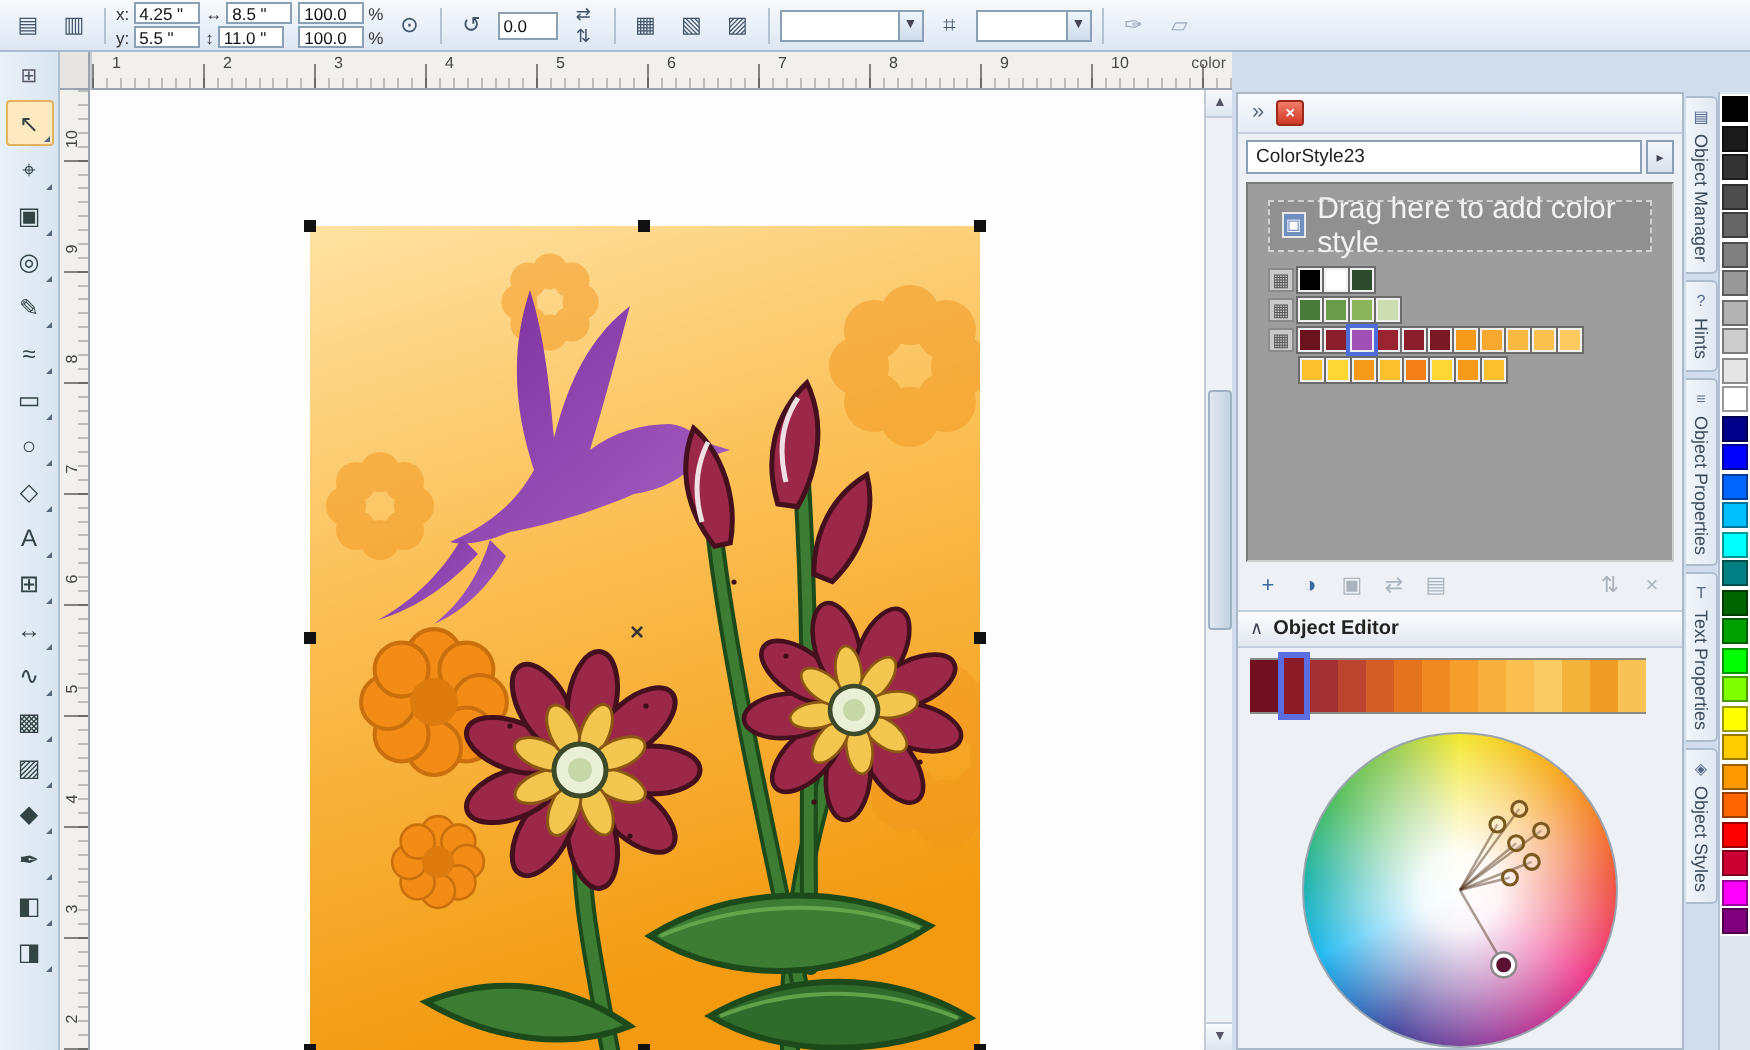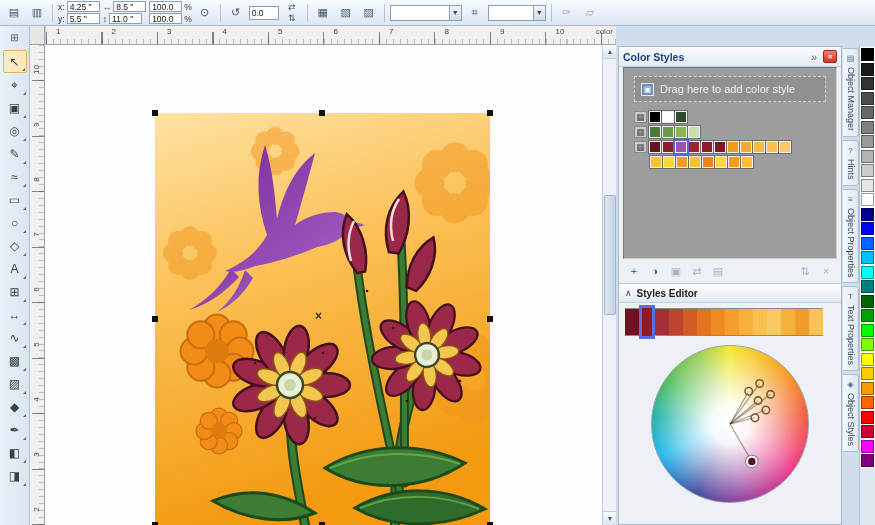--- a/index.html
+++ b/index.html
@@ -57,21 +57,21 @@
 .d-title{height:20px;display:flex;align-items:center;padding:0 4px;background:linear-gradient(#f9fbfd,#e3ebf4);border-bottom:1px solid #c3cfdc;}
 .d-title .t{font-size:10.5px;font-weight:bold;color:#15428b;flex:1;}
 .d-title .chev{font-size:11px;color:#55667a;padding:0 3px;}
 .d-close{width:14px;height:13px;background:linear-gradient(#f27b6a,#cf3a25);color:#fff;font-size:8px;font-weight:bold;display:flex;align-items:center;justify-content:center;border:1px solid #9c2a18;border-radius:2px;margin-left:3px;}
 .d-namerow{height:24px;display:flex;align-items:center;padding:2px 4px;gap:2px;}
 .d-name-input{flex:1;height:17px;background:#fff;border:1px solid #8ba0b5;font-size:9.5px;padding:0 4px;display:flex;align-items:center;color:#222;}
 .d-name-btn{width:14px;height:17px;background:linear-gradient(#f3f7fb,#d8e2ec);border:1px solid #8ba0b5;font-size:7px;display:flex;align-items:center;justify-content:center;color:#445;}
 .d-graypanel{height:192px;margin:0 4px;background:#9d9d9d;border:1px solid #787878;border-right-color:#cfcfcf;border-bottom-color:#cfcfcf;position:relative;padding:8px 10px;}
 .d-drop{height:26px;background:#909090;border:1px dashed #d2d2d2;display:flex;align-items:center;gap:6px;padding:0 6px;}
 .d-drop .ic{width:13px;height:13px;background:#6f8fc0;border:1px solid #e8e8e8;font-size:8px;color:#fff;display:flex;align-items:center;justify-content:center;}
-.d-drop .txt{color:#f2f2f2;font-size:11px;text-align:right;}
+.d-drop .txt{color:#f2f2f2;font-size:15px;}
 .swatch-tree{margin-top:8px;display:flex;flex-direction:column;gap:2px;}
 .sw-row{display:flex;align-items:center;gap:1px;height:13px;}
 .sw-row .fold{width:13px;height:12px;font-size:9px;color:#555;background:#c9c9c9;border:1px solid #8a8a8a;display:flex;align-items:center;justify-content:center;margin-right:1px;}
 .sw-row .indent{width:15px;height:1px;}
 .sw{width:12px;height:12px;border:1px solid #f0f0f0;outline:1px solid #6b6b6b;}
 .sw.sel{outline:2px solid #4f6bd8;z-index:2;}
 .d-iconsrow{height:24px;display:flex;align-items:center;gap:3px;padding:0 6px;}
 .d-ico{width:18px;height:18px;display:flex;align-items:center;justify-content:center;font-size:11px;color:#3b68a0;border:1px solid transparent;border-radius:2px;}
 .d-ico.dis{color:#aab4be;}
 .d-ico-spacer{flex:1;}
@@ -353,23 +353,26 @@
     </div>
     <div class="vscroll">
       <span class="sb-btn">▲</span>
       <span class="sb-thumb"></span>
       <span class="sb-btn bot">▼</span>
     </div>
   </div>
 
   <div class="docker">
     <div class="d-title">
-      <span class="t">Color Styles</span>
       <span class="chev">»</span>
       <span class="d-close">×</span>
+    </div>
+    <div class="d-namerow">
+      <span class="d-name-input">ColorStyle23</span>
+      <span class="d-name-btn">▸</span>
     </div>
     <div class="d-graypanel">
       <div class="d-drop">
         <span class="ic">▣</span>
         <span class="txt">Drag here to add color style</span>
       </div>
       <div class="swatch-tree">
           <div class="sw-row">
             <span class="fold">▦</span>
             <span class="sw" style="background: rgb(0, 0, 0);"></span>
@@ -415,21 +418,21 @@
         <span class="d-ico">◑</span>
         <span class="d-ico dis">▣</span>
         <span class="d-ico dis">⇄</span>
         <span class="d-ico dis">▤</span>
         <span class="d-ico-spacer"></span>
         <span class="d-ico dis">⇅</span>
         <span class="d-ico dis">×</span>
       </div>
     <div class="d-harmonyhdr">
       <span class="caret">∧</span>
-      <span class="t">Styles Editor</span>
+      <span class="t">Object Editor</span>
     </div>
     <div class="d-strip">
         <span class="strip-sw" style="background: rgb(112, 16, 32);"></span>
         <span class="strip-sw sel" style="background: rgb(140, 28, 40);"></span>
         <span class="strip-sw" style="background: rgb(162, 48, 52);"></span>
         <span class="strip-sw" style="background: rgb(188, 69, 48);"></span>
         <span class="strip-sw" style="background: rgb(212, 92, 38);"></span>
         <span class="strip-sw" style="background: rgb(228, 115, 30);"></span>
         <span class="strip-sw" style="background: rgb(238, 138, 32);"></span>
         <span class="strip-sw" style="background: rgb(245, 158, 44);"></span>

